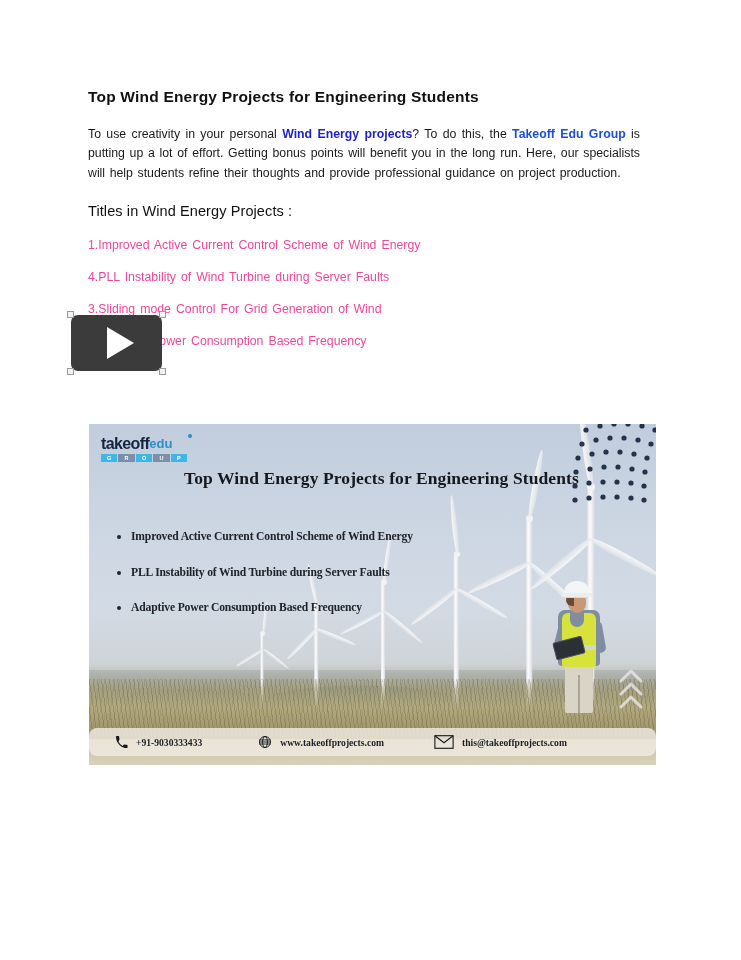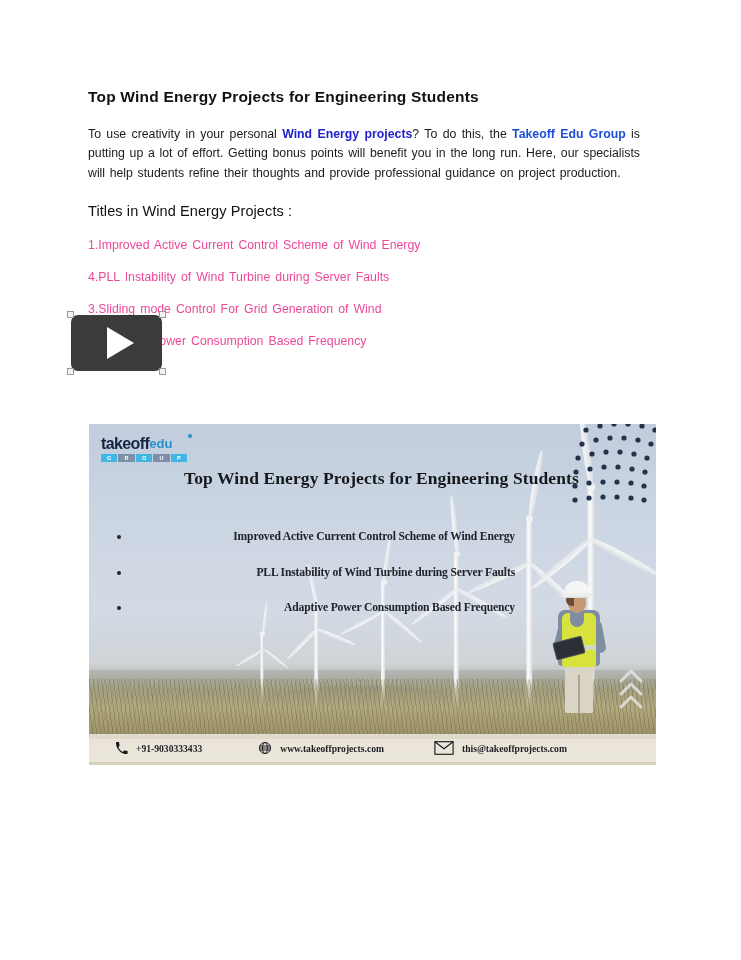--- a/index.html
+++ b/index.html
@@ -402,21 +402,20 @@
 
   
   .b-bullets {
     position: absolute;
     left: 26px;
     top: 106px;
     width: 400px;
     list-style: none;
     margin: 0;
     padding: 0;
-    text-align: right;
   }
   .b-bullets li {
     position: relative;
     font-family: "Liberation Serif", serif;
     font-weight: bold;
     font-size: 11.6px;
     color: #20232a;
     padding-left: 16px;
     margin-bottom: 22.5px;
     letter-spacing: -0.15px;
@@ -430,26 +429,27 @@
     width: 4px;
     height: 4px;
     border-radius: 50%;
     background: #20232a;
   }
 
   
   .b-footer {
     position: absolute;
     left: 0;
-    bottom: 3px;
+    bottom: 9px;
     width: 100%;
     height: 28px;
     background: rgba(239,236,226,0.82);
     display: flex;
     align-items: center;
+    border-radius: 8px;
   }
   .b-foot-item {
     display: flex;
     align-items: center;
     font-family: "Liberation Serif", serif;
     font-weight: bold;
     font-size: 9.6px;
     color: #1d1f24;
     white-space: nowrap;
   }

